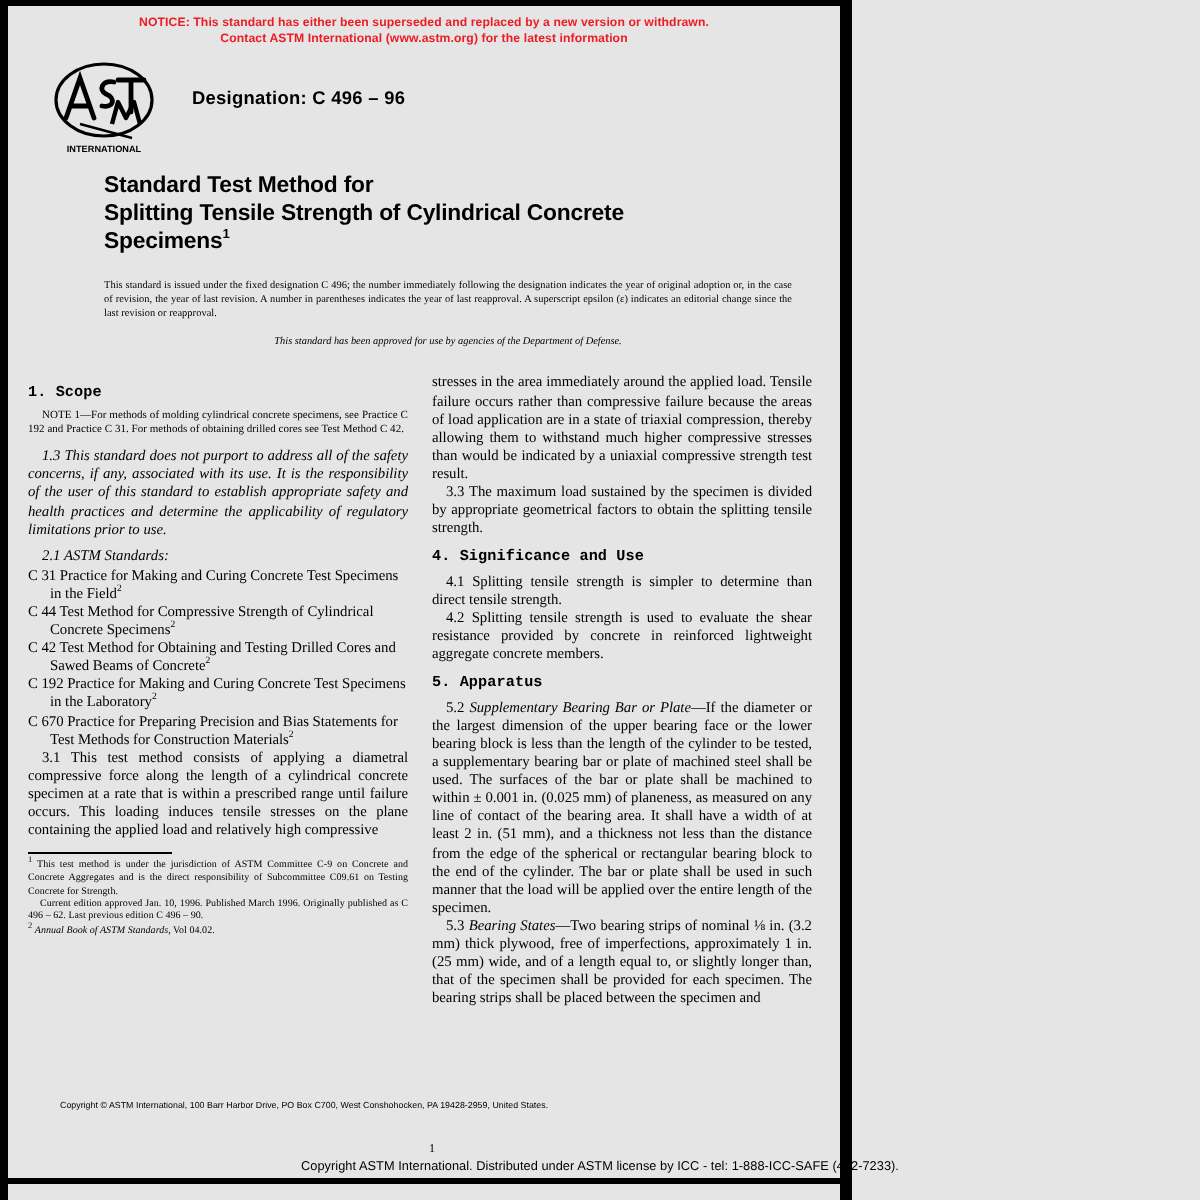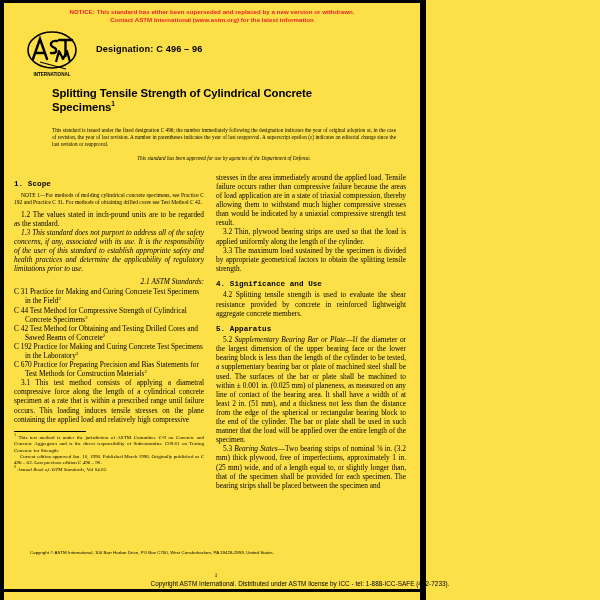--- a/index.html
+++ b/index.html
@@ -12,21 +12,21 @@
     height: 600px;
     font-family: "Liberation Serif", serif;
     color: #000000;
     overflow: hidden;
   }
   .page {
     position: relative;
     width: 600px;
     height: 600px;
     box-sizing: border-box;
-    background: #fde047;
+    background: #e5e5e5;
     padding-left: 48px;
   }
   
   .frame-left {
     position: absolute;
     left: 0; top: 0;
     width: 4px; height: 600px;
     background: #000000;
   }
   .frame-right {
@@ -142,21 +142,20 @@
   p.para sup, .ref-item sup, .note sup {
     font-size: 4.8px;
     vertical-align: super;
     line-height: 0;
   }
   p.subhead {
     margin: 4px 0 1px 0;
     font-size: 7.4px;
     font-style: italic;
     text-indent: 7px;
-    text-align: right;
   }
   .note {
     margin: 4px 0 4px 0;
     font-size: 5.5px;
     line-height: 6.9px;
     text-align: justify;
     text-indent: 7px;
     letter-spacing: 0.02px;
   }
   .ref-list { margin: 0; }
@@ -242,37 +241,37 @@
           <path d="M33 11 L46 11 M39.5 11 L39.5 27" fill="none" stroke="#000" stroke-width="2.4" stroke-linecap="round"></path>
           <path d="M30 33 L33 22 L37 30 L41 22 L44 33" fill="none" stroke="#000" stroke-width="2.2" stroke-linejoin="round"></path>
           <path d="M14 33 L40 40" fill="none" stroke="#000" stroke-width="1.2"></path>
           <text x="26" y="47" font-family="Liberation Sans, sans-serif" font-size="4.6" font-weight="bold" text-anchor="middle" fill="#000">INTERNATIONAL</text>
         </svg>
       </div>
       <div class="designation">Designation: C 496 – 96</div>
     </div>
 
     <div class="title-block">
+      <div>Standard Test Method for</div>
       <div>Splitting Tensile Strength of Cylindrical Concrete</div>
       <div><span>Specimens</span><sup>1</sup></div>
     </div>
 
     <div class="issue-block">
       <p>This standard is issued under the fixed designation C 496; the number immediately following the designation indicates the year of original adoption or, in the case of revision, the year of last revision. A number in parentheses indicates the year of last reapproval. A superscript epsilon (ε) indicates an editorial change since the last revision or reapproval.</p>
     </div>
 
     <div class="dod-note">This standard has been approved for use by agencies of the Department of Defense.</div>
 
     <div class="columns">
 
       <div class="col">
 
         <h2 class="sec">1. Scope</h2>
         <p class="note">NOTE 1—For methods of molding cylindrical concrete specimens, see Practice C 192 and Practice C 31. For methods of obtaining drilled cores see Test Method C 42.</p>
-        <p class="para">1.2 The values stated in inch-pound units are to be regarded as the standard.</p>
         <p class="para italic">1.3 This standard does not purport to address all of the safety concerns, if any, associated with its use. It is the responsibility of the user of this standard to establish appropriate safety and health practices and determine the applicability of regulatory limitations prior to use.</p>
 
         <p class="subhead">2.1 ASTM Standards:</p>
         <div class="ref-list">
           <p class="ref-item"><span>C 31</span> <span>Practice for Making and Curing Concrete Test Specimens in the Field</span><sup>2</sup></p>
           <p class="ref-item"><span>C 44</span> <span>Test Method for Compressive Strength of Cylindrical Concrete Specimens</span><sup>2</sup></p>
           <p class="ref-item"><span>C 42</span> <span>Test Method for Obtaining and Testing Drilled Cores and Sawed Beams of Concrete</span><sup>2</sup></p>
           <p class="ref-item"><span>C 192</span> <span>Practice for Making and Curing Concrete Test Specimens in the Laboratory</span><sup>2</sup></p>
           <p class="ref-item"><span>C 670</span> <span>Practice for Preparing Precision and Bias Statements for Test Methods for Construction Materials</span><sup>2</sup></p>
         </div>
@@ -282,24 +281,24 @@
         <div class="footnote-rule"></div>
         <p class="footnote"><sup>1</sup> <span>This test method is under the jurisdiction of ASTM Committee C-9 on Concrete and Concrete Aggregates and is the direct responsibility of Subcommittee C09.61 on Testing Concrete for Strength.</span></p>
         <p class="footnote indent">Current edition approved Jan. 10, 1996. Published March 1996. Originally published as C 496 – 62. Last previous edition C 496 – 90.</p>
         <p class="footnote"><sup>2</sup> <i>Annual Book of ASTM Standards,</i><span> Vol 04.02.</span></p>
 
       </div>
 
       <div class="col">
 
         <p class="para" style="text-indent:0">stresses in the area immediately around the applied load. Tensile failure occurs rather than compressive failure because the areas of load application are in a state of triaxial compression, thereby allowing them to withstand much higher compressive stresses than would be indicated by a uniaxial compressive strength test result.</p>
-        <p class="para">3.2 Thin, plywood bearing strips are used so that the load is applied uniformly along the length of the cylinder.</p>
         <p class="para">3.3 The maximum load sustained by the specimen is divided by appropriate geometrical factors to obtain the splitting tensile strength.</p>
 
         <h2 class="sec">4. Significance and Use</h2>
+        <p class="para">4.1 Splitting tensile strength is simpler to determine than direct tensile strength.</p>
         <p class="para">4.2 Splitting tensile strength is used to evaluate the shear resistance provided by concrete in reinforced lightweight aggregate concrete members.</p>
 
         <h2 class="sec">5. Apparatus</h2>
         <p class="para">5.2 <i>Supplementary Bearing Bar or Plate</i>—If the diameter or the largest dimension of the upper bearing face or the lower bearing block is less than the length of the cylinder to be tested, a supplementary bearing bar or plate of machined steel shall be used. The surfaces of the bar or plate shall be machined to within ± 0.001 in. (0.025 mm) of planeness, as measured on any line of contact of the bearing area. It shall have a width of at least 2 in. (51 mm), and a thickness not less than the distance from the edge of the spherical or rectangular bearing block to the end of the cylinder. The bar or plate shall be used in such manner that the load will be applied over the entire length of the specimen.</p>
         <p class="para">5.3 <i>Bearing States</i>—Two bearing strips of nominal ⅛ in. (3.2 mm) thick plywood, free of imperfections, approximately 1 in. (25 mm) wide, and of a length equal to, or slightly longer than, that of the specimen shall be provided for each specimen. The bearing strips shall be placed between the specimen and</p>
 
       </div>
 
     </div>
 

